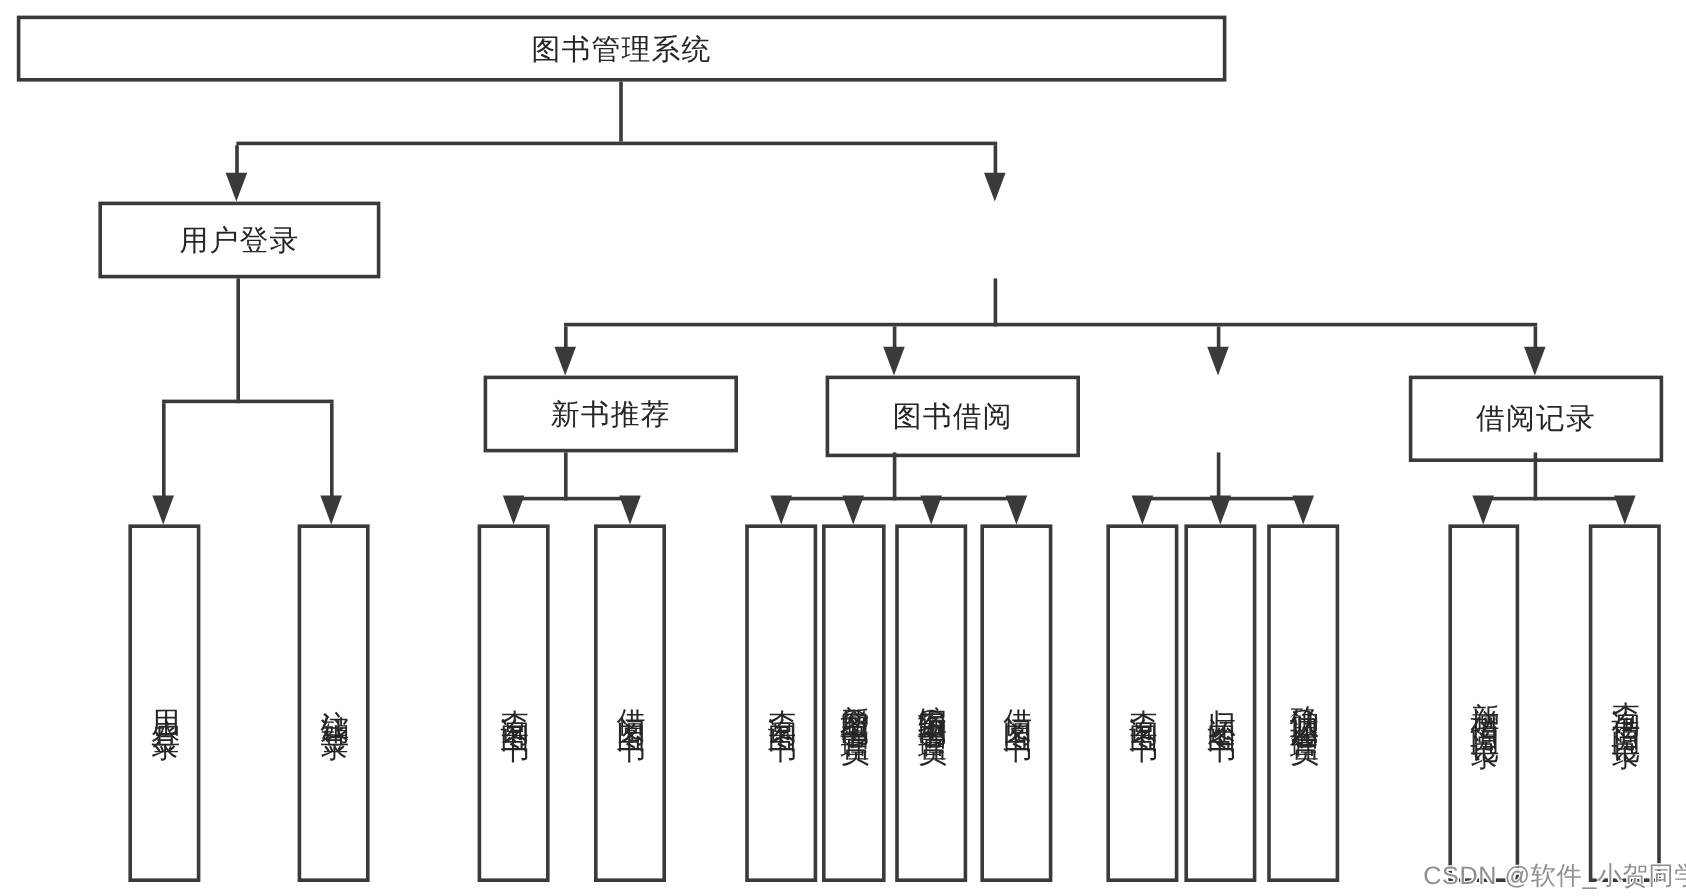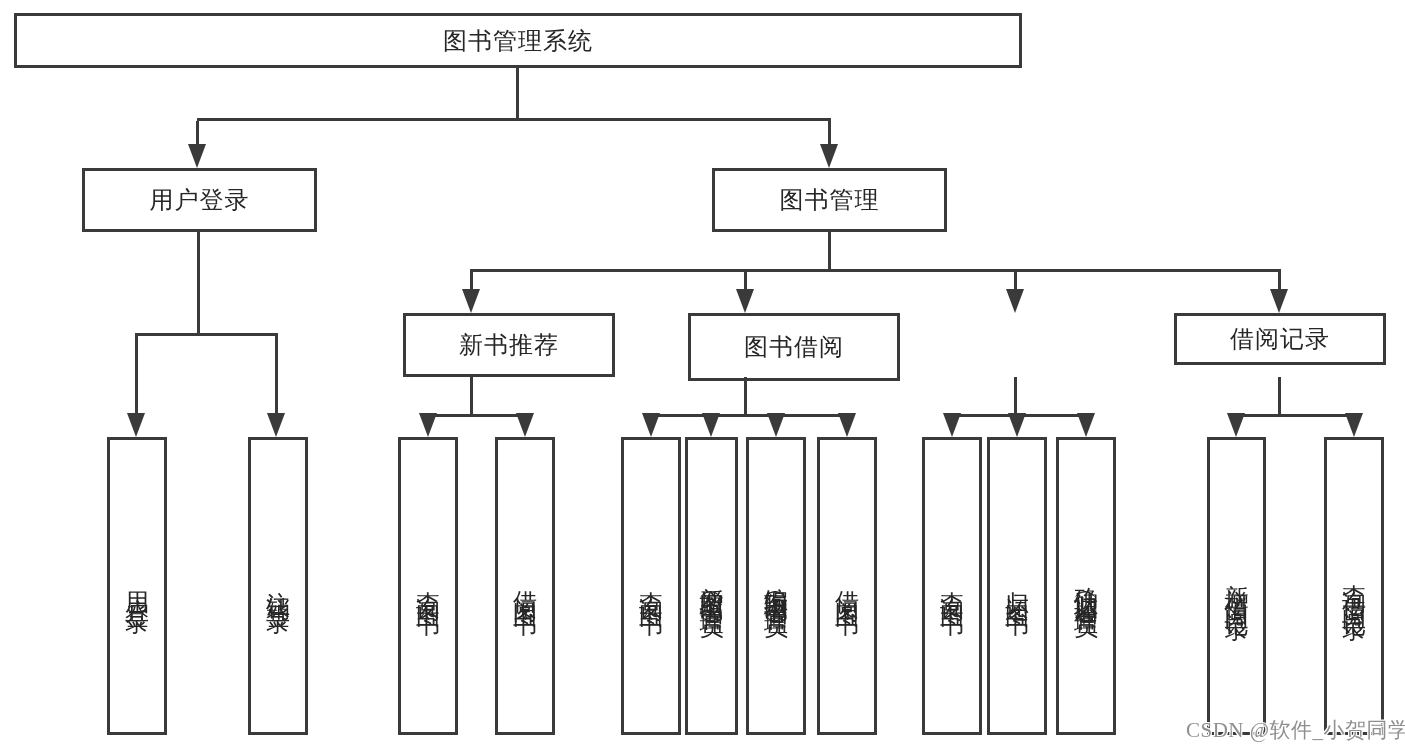--- a/index.html
+++ b/index.html
@@ -6,21 +6,21 @@
     --line:#3a3a3a;
     --text:#262626;
     --watermark-text:#8f8f8f;
     --background:#ffffff;
   }
   html,body{margin:0;padding:0;background:var(--background);}
   #canvas{
     position:relative;
     width:1405px;height:747px;
     background:var(--background);
-    font-family:Liberation Serif, serif;
+    font-family:Liberation Sans, sans-serif;
     color:var(--text);
     overflow:hidden;
   }
   .node{
     position:absolute;
     box-sizing:border-box;
     border:3px solid var(--line);
     background:#fff;
     display:flex;
     align-items:center;
@@ -67,31 +67,28 @@
 
 <div id="canvas">
 
   <div class="node hbox" style="left:14px;top:13px;width:1008px;height:55px;">
     <span class="vtext">图书管理系统</span>
   </div>
 
   <div class="node hbox" style="left:82px;top:168px;width:235px;height:64px;">
     <span class="vtext">用户登录</span>
   </div>
-  <div class="node hbox" style="left:712px;top:168px;width:235px;height:64px;">
-    <span class="vtext">图书管理</span>
-  </div>
 
   <div class="node hbox" style="left:366px;top:313px;width:212px;height:64px;margin-left:37px;">
     <span class="vtext">新书推荐</span>
   </div>
   <div class="node hbox" style="left:640px;top:313px;width:212px;height:68px;margin-left:48px;">
     <span class="vtext">图书借阅</span>
   </div>
-  <div class="node hbox" style="left:1174px;top:313px;width:212px;height:52px;">
+  <div class="node hbox" style="left:1174px;top:313px;width:212px;height:72px;">
     <span class="vtext">借阅记录</span>
   </div>
 
   <div class="node leaf" style="left:107px;top:437px;width:60px;height:298px;">
     <span class="vtext">用户登录</span>
   </div>
   <div class="node leaf" style="left:248px;top:437px;width:60px;height:298px;">
     <span class="vtext">注销登录</span>
   </div>
   <div class="node leaf" style="left:398px;top:437px;width:60px;height:298px;">

